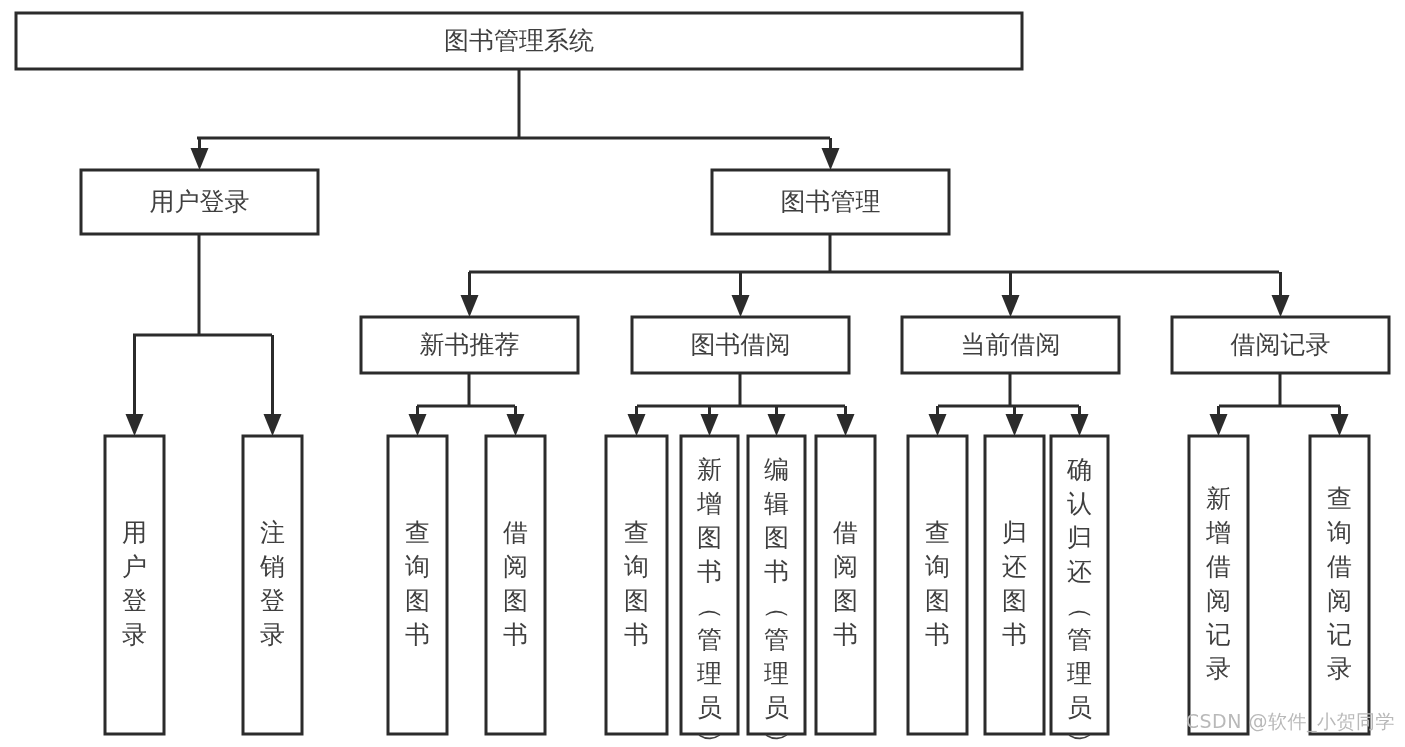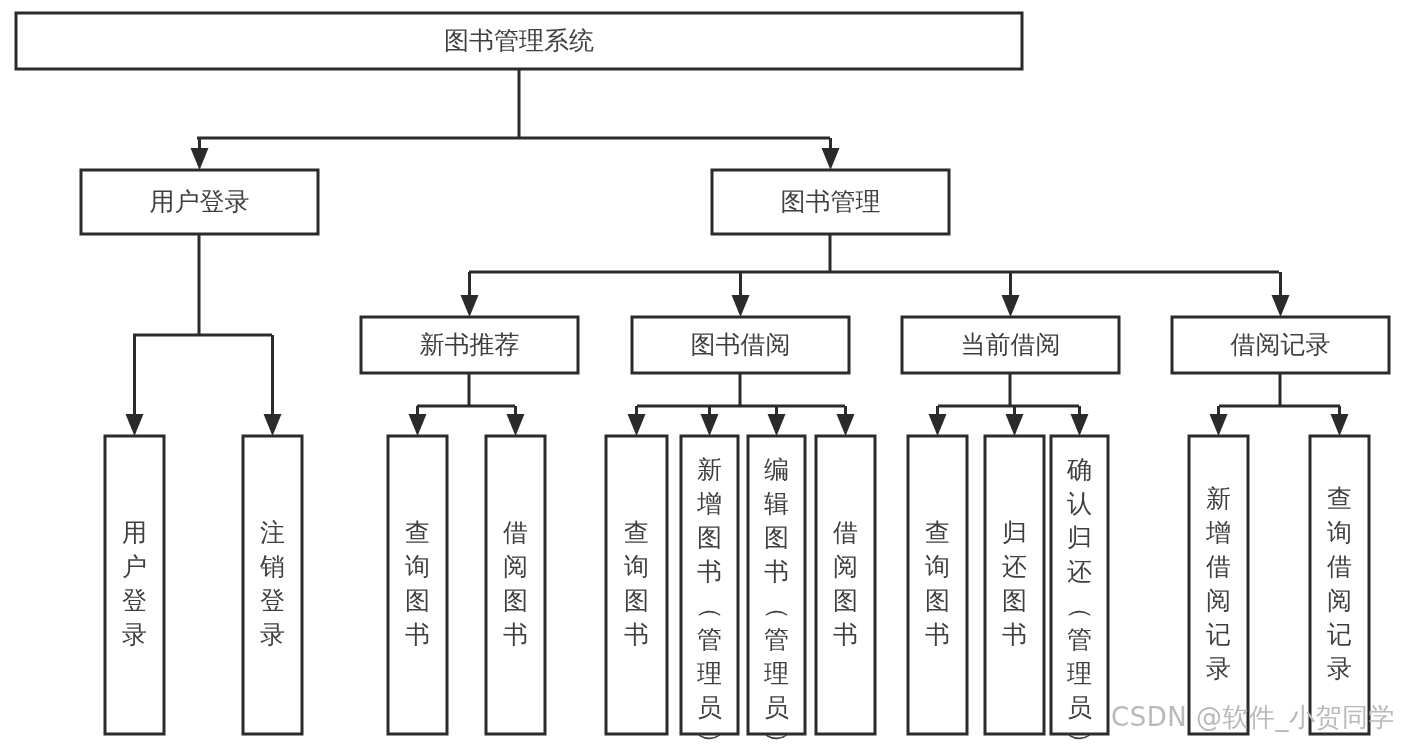--- a/index.html
+++ b/index.html
@@ -27,21 +27,21 @@
     fill:#3f3f3f;
     font-family:"DejaVu Sans","Liberation Sans",sans-serif;
     text-anchor:middle;
     dominant-baseline:middle;
   }
   text.h-label{font-size:25px;}
   .vchar{font-size:25px;fill:#3f3f3f;text-anchor:middle;}
   .watermark{
     position:absolute;
     right:10px;bottom:6px;
-    font-size:26px;
+    font-size:19px;
     color:#b9b9b9;
     font-family:"DejaVu Sans","Liberation Sans",sans-serif;
     white-space:nowrap;
     letter-spacing:0.5px;
   }
 </style>
 </head>
 <body>
 
 <div id="diagram-root">

